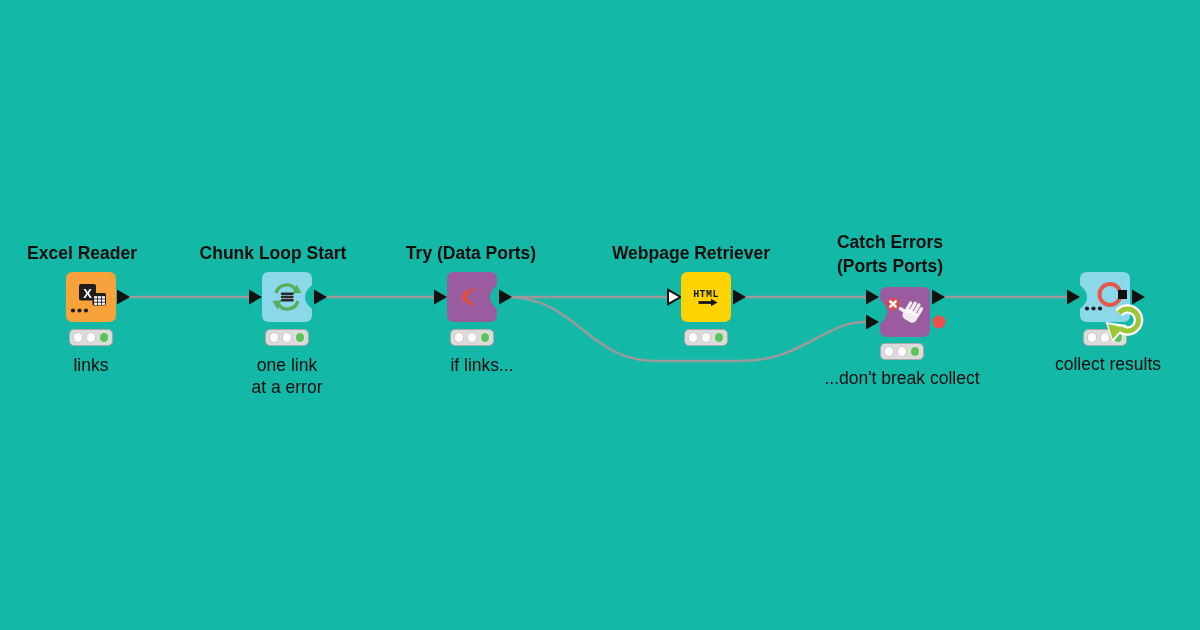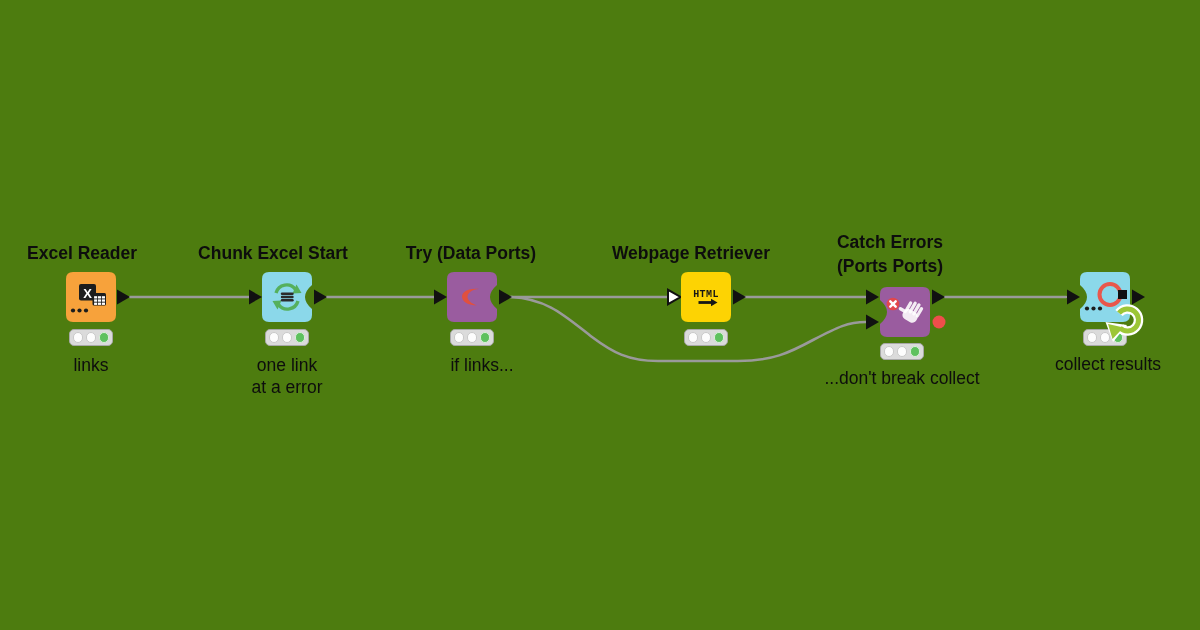--- a/index.html
+++ b/index.html
@@ -1,17 +1,17 @@
 <!DOCTYPE html>
 <html><head>
 <meta charset="utf-8">
 <style>
   html,body{margin:0;padding:0;background:#ffffff;}
   .canvas{
-    position:relative;width:1200px;height:630px;background:#4d7c0f;overflow:hidden;
+    position:relative;width:1200px;height:630px;background:#14b8a6;overflow:hidden;
     font-family:"Liberation Sans",sans-serif;
   }
   svg{display:block;}
   .wires{position:absolute;left:0;top:0;z-index:1;}
   .nodesvg{position:absolute;z-index:2;overflow:visible;}
   .decorsvg{position:absolute;z-index:4;overflow:visible;}
   .title{
     position:absolute;z-index:3;width:200px;text-align:center;
     font-size:17.5px;font-weight:700;color:#0d0d0d;line-height:23.5px;white-space:pre-line;
   }
@@ -84,21 +84,21 @@
       </g>
     </g>
   </svg>
   <div class="tl" style="left:69px;top:329px">
     <span class="dot off"></span>
     <span class="dot off"></span>
     <span class="dot on"></span>
   </div>
   <div class="nlabel" style="left:-29px;top:354px">links</div>
 
-  <div class="title" style="left:173px;top:242px">Chunk Excel Start</div>
+  <div class="title" style="left:173px;top:242px">Chunk Loop Start</div>
   <svg class="nodesvg" style="left:262px;top:272px" width="50" height="50">
     <path d="M7 0 H43 Q50 0 50 7 V13 Q36 25 50 37 V43 Q50 50 43 50 H7 Q0 50 0 43 V7 Q0 0 7 0 Z" fill="#8BD8EA"></path>
     <g>
       <path d="M14 21 A 11 11 0 0 1 33.5 17.5" stroke="#55b05c" stroke-width="3.4" fill="none"></path>
       <polygon points="34.5,12.5 39.5,21 30.5,21.5" fill="#55b05c"></polygon>
       <path d="M36 29 A 11 11 0 0 1 16.5 32.5" stroke="#55b05c" stroke-width="3.4" fill="none"></path>
       <polygon points="15.5,37.5 10.5,29 19.5,28.5" fill="#55b05c"></polygon>
       <g stroke="#2b2b2b" stroke-width="2.4" stroke-linecap="round">
         <line x1="20" y1="21.8" x2="30.5" y2="21.8"></line>
         <line x1="20" y1="25" x2="30.5" y2="25"></line>

